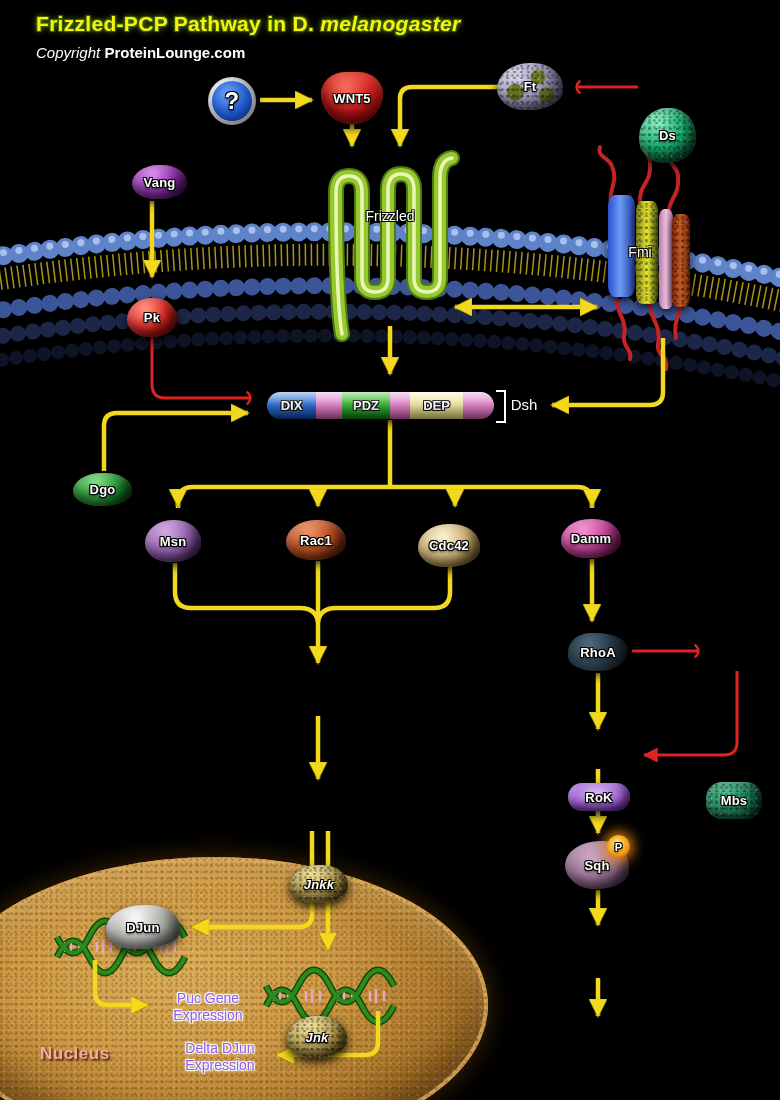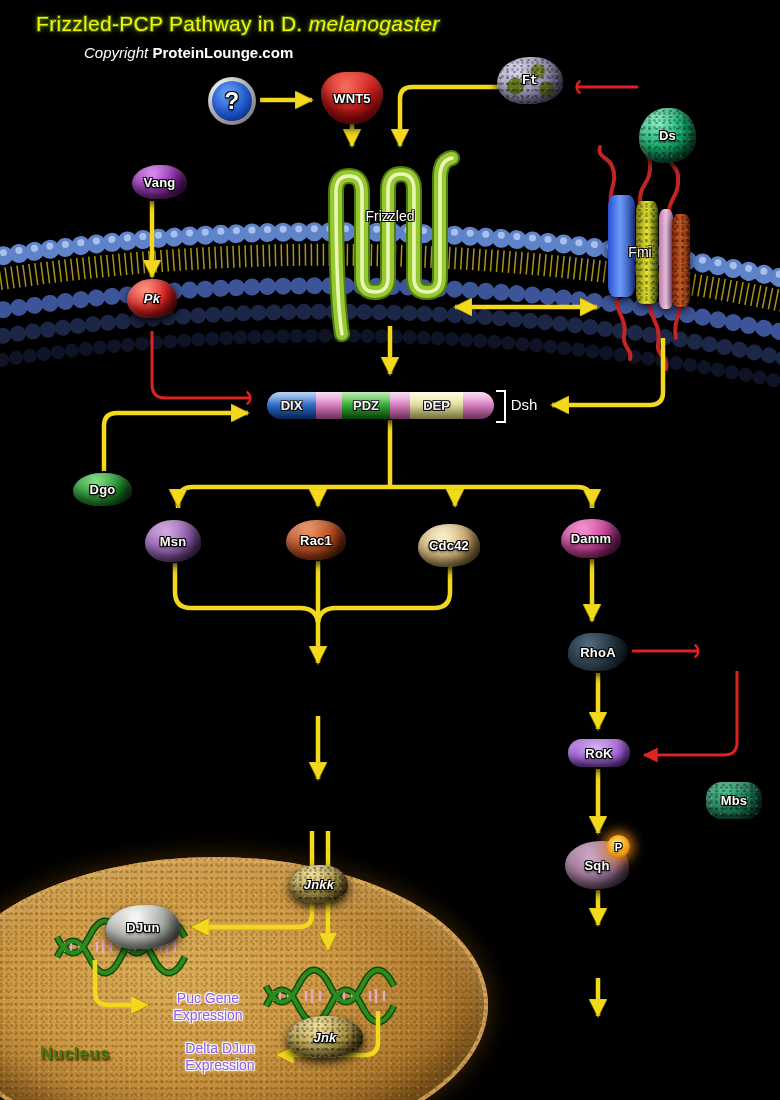--- a/index.html
+++ b/index.html
@@ -41,21 +41,21 @@
   .c-vang{background:radial-gradient(circle at 38% 30%, #d27ee8 6%, #8c2aaa 52%, #360646 95%);}
   .c-pk{background:radial-gradient(circle at 38% 32%, #ff8672 6%, #d81c1c 52%, #520303 95%);}
   .c-dgo{background:radial-gradient(circle at 40% 30%, #74da74 5%, #1b8c2a 55%, #03330a 95%);}
   .c-msn{background:radial-gradient(circle at 38% 30%, #cfa0e0 6%, #8c5aaa 52%, #341548 95%);}
   .c-rac1{background:radial-gradient(circle at 38% 30%, #ea8a58 6%, #b24619 52%, #431002 95%);text-align:right;}
   .c-cdc42{background:radial-gradient(circle at 40% 32%, #f6ecc4 8%, #caa96a 52%, #54411a 95%);}
   .c-damm{background:radial-gradient(circle at 38% 30%, #f286ca 6%, #c23a92 52%, #4a0a34 95%);}
   .c-rhoa{background:radial-gradient(circle at 35% 30%, #4e6678 6%, #1f2d38 55%, #000 95%);
     border-radius:42% 58% 50% 50% / 55% 48% 62% 42%;text-decoration:underline;}
   .c-mbs{background:radial-gradient(circle at 35% 30%, #4cba8a 4%, #177450 55%, #032a16 95%);border-radius:16px;}
-  .c-rok{background:radial-gradient(ellipse at 45% 35%, #d4acf2 8%, #9a5ad0 55%, #3c1268 95%);border-radius:14px;}
+  .c-rok{background:radial-gradient(ellipse at 45% 35%, #d4acf2 8%, #9a5ad0 55%, #3c1268 95%);border-radius:14px;margin-top:44px;}
   .c-gold{background:radial-gradient(circle at 40% 30%, #ead98c 8%, #aa9242 55%, #463606 95%);font-style:italic;}
   .c-sqh{background:radial-gradient(circle at 40% 35%, #caa2c2 8%, #8c6686 55%, #331d2c 95%);
     border-radius:58% 42% 52% 48% / 52% 60% 40% 52%;}
   .c-djun{background:radial-gradient(circle at 40% 30%, #f4f4f2 6%, #aaaca6 50%, #44463f 95%);
     border-radius:55% 45% 60% 40% / 60% 55% 42% 48%;}
   .p-badge{position:absolute;z-index:6;border-radius:50%;
     background:radial-gradient(circle at 45% 40%, #ffee66 8%, #f09212 60%, #9c4a00 95%);
     box-shadow:0 0 12px 4px rgba(255,150,20,.75);}
   .p-badge .nlabel{font-size:11px;}
   .q-ring{position:absolute;z-index:4;border-radius:50%;
@@ -71,29 +71,29 @@
   .seg{position:relative;height:100%;display:flex;align-items:center;justify-content:center;
     font-weight:bold;font-size:13px;color:#fff;
     text-shadow:-1px -1px 0 #000,1px -1px 0 #000,-1px 1px 0 #000,1px 1px 0 #000;}
   .seg-dix{background:linear-gradient(180deg,#6ea4ea,#1b5cc2 55%,#0a3070);border-radius:14px 0 0 14px;}
   .seg-pink{background:linear-gradient(180deg,#f2b4e2,#d272ba 55%,#96407a);}
   .seg-pdz{background:linear-gradient(180deg,#74d464,#24a224 55%,#0a560a);}
   .seg-dep{background:linear-gradient(180deg,#faf6ca,#dfd892 55%,#9e984e);}
   .seg-cap{border-radius:0 14px 14px 0;}
   .bracket{position:absolute;z-index:4;border:2px solid #fff;border-left:none;}
   .fmi-col{position:absolute;z-index:4;box-shadow:0 3px 8px rgba(0,0,0,.8);}
-  .title{position:absolute;z-index:6;font-weight:normal;font-size:21px;color:#f4f40c;letter-spacing:.3px;
+  .title{position:absolute;z-index:6;font-weight:bold;font-size:21px;color:#f4f40c;letter-spacing:.3px;
     text-shadow:1px 1px 0 #3c5a00,-1px -1px 0 #3c5a00,1px -1px 0 #3c5a00,-1px 1px 0 #3c5a00,0 0 6px rgba(154,205,50,.9);}
   .copyright{position:absolute;z-index:6;font-size:15px;color:#fff;}
   .freetext{position:absolute;z-index:6;display:flex;flex-direction:column;align-items:center;
     font-weight:normal;font-size:14px;line-height:17px;text-align:center;}
   .genetext{color:#8b5cf6;
     text-shadow:-1px -1px 1px #fff,1px -1px 1px #fff,-1px 1px 1px #fff,1px 1px 1px #fff,0 0 4px #fff;}
   .whitetext{color:#fff;text-shadow:-1px -1px 0 #000,1px -1px 0 #000,-1px 1px 0 #000,1px 1px 0 #000;}
-  .nucleus-label{position:absolute;z-index:6;font-weight:bold;font-size:17px;color:#4d7c0f;letter-spacing:.5px;
+  .nucleus-label{position:absolute;z-index:6;font-weight:bold;font-size:17px;color:#fca5a5;letter-spacing:.5px;
     text-shadow:1px 1px 0 #5e3e10,2px 2px 2px rgba(60,35,5,.8);}
 </style>
 </head>
 <body>
 
 <div class="stage">
 
   <svg id="membrane-layer" width="780" height="1100">
     <path d="M-12,362 Q390,300 792,384" stroke="#141c36" stroke-width="14" fill="none" stroke-dasharray="0.1 14" stroke-linecap="round" opacity=".7"></path>
     <path d="M-12,338 Q390,276 792,360" stroke="#232f58" stroke-width="16" fill="none" stroke-dasharray="0.1 15" stroke-linecap="round" opacity=".8"></path>
@@ -206,40 +206,40 @@
 
     <g fill="none" stroke="#e02222" stroke-width="3">
       <path d="M638,87 H576" marker-end="url(#rt)"></path>
       <path d="M152,331 V384 Q152,398 165,398 H251" marker-end="url(#rt)"></path>
       <path d="M632,651 H699" marker-end="url(#rt)"></path>
       <path d="M737,671 V742 Q737,755 724,755 H644" marker-end="url(#ra)"></path>
     </g>
   </svg>
 
   <div class="title" style="left:36px;top:12px;"><span>Frizzled-PCP Pathway in D. </span><i>melanogaster</i></div>
-  <div class="copyright" style="left:36px;top:44px;margin-left:48px;"><i>Copyright</i>&nbsp;<b>ProteinLounge.com</b></div>
+  <div class="copyright" style="left:36px;top:44px;"><i>Copyright</i>&nbsp;<b>ProteinLounge.com</b></div>
 
   <div class="q-ring" style="left:208px;top:77px;width:48px;height:48px;">
     <div class="q-core"></div>
     <span class="nlabel">?</span>
   </div>
 
   <div class="node c-wnt5" style="left:321px;top:72px;width:62px;height:52px;">
       <span class="nlabel">WNT5</span>
     </div>
-  <div class="node blob c-ft speckle" style="left:497px;top:57px;width:66px;height:47px;font-family:Liberation Mono, monospace;">
+  <div class="node blob c-ft speckle" style="left:497px;top:63px;width:66px;height:47px;">
       <span class="nlabel">Ft</span>
     </div>
   <div class="node blob c-ds speckle" style="left:639px;top:61px;width:57px;height:55px;">
       <span class="nlabel">Ds</span>
     </div>
   <div class="node blob c-vang" style="left:132px;top:165px;width:55px;height:34px;">
       <span class="nlabel">Vang</span>
     </div>
-  <div class="node blob c-pk" style="left:127px;top:279px;width:50px;height:39px;font-style:italic;">
+  <div class="node blob c-pk" style="left:127px;top:298px;width:50px;height:39px;">
       <span class="nlabel">Pk</span>
     </div>
   <div class="node blob c-dgo" style="left:73px;top:473px;width:59px;height:33px;">
       <span class="nlabel">Dgo</span>
     </div>
 
   <div class="freetext whitetext" style="left:352px;top:208px;width:76px;">
       <span>Frizzled</span>
     </div>
   <div class="freetext whitetext" style="left:612px;top:244px;width:56px;">
@@ -281,21 +281,21 @@
     </div>
   <div class="node c-mbs speckle" style="left:706px;top:632px;width:56px;height:37px;box-shadow:inset -4px -6px 10px rgba(0,0,0,.6),inset 3px 4px 6px rgba(255,255,255,.2),0 4px 10px rgba(0,0,0,.85);margin-top:48px;">
       <span class="nlabel">Mbs</span>
     </div>
   <div class="node c-rok" style="left:568px;top:739px;width:62px;height:28px;box-shadow:inset -4px -5px 9px rgba(0,0,0,.55),inset 3px 3px 6px rgba(255,255,255,.3),0 4px 10px rgba(0,0,0,.85);">
       <span class="nlabel">RoK</span>
     </div>
   <div class="node blob c-gold speckle" style="left:290px;top:678px;width:58px;height:38px;">
       <span class="nlabel">Jnkk</span>
     </div>
-  <div class="node blob c-gold speckle" style="left:287px;top:791px;width:76px;height:42px;">
+  <div class="node blob c-gold speckle" style="left:287px;top:791px;width:60px;height:42px;">
       <span class="nlabel">Jnk</span>
     </div>
   <div class="node c-sqh" style="left:565px;top:841px;width:64px;height:48px;box-shadow:inset -5px -7px 12px rgba(0,0,0,.6),inset 4px 5px 8px rgba(255,255,255,.2),0 4px 10px rgba(0,0,0,.85);">
       <span class="nlabel">Sqh</span>
     </div>
   <div class="p-badge" style="left:607px;top:835px;width:23px;height:23px;">
       <span class="nlabel">P</span>
     </div>
 
   <div class="node c-djun" style="left:106px;top:905px;width:74px;height:44px;box-shadow:inset -5px -7px 12px rgba(0,0,0,.55),inset 4px 5px 8px rgba(255,255,255,.45),0 4px 10px rgba(0,0,0,.7);">

